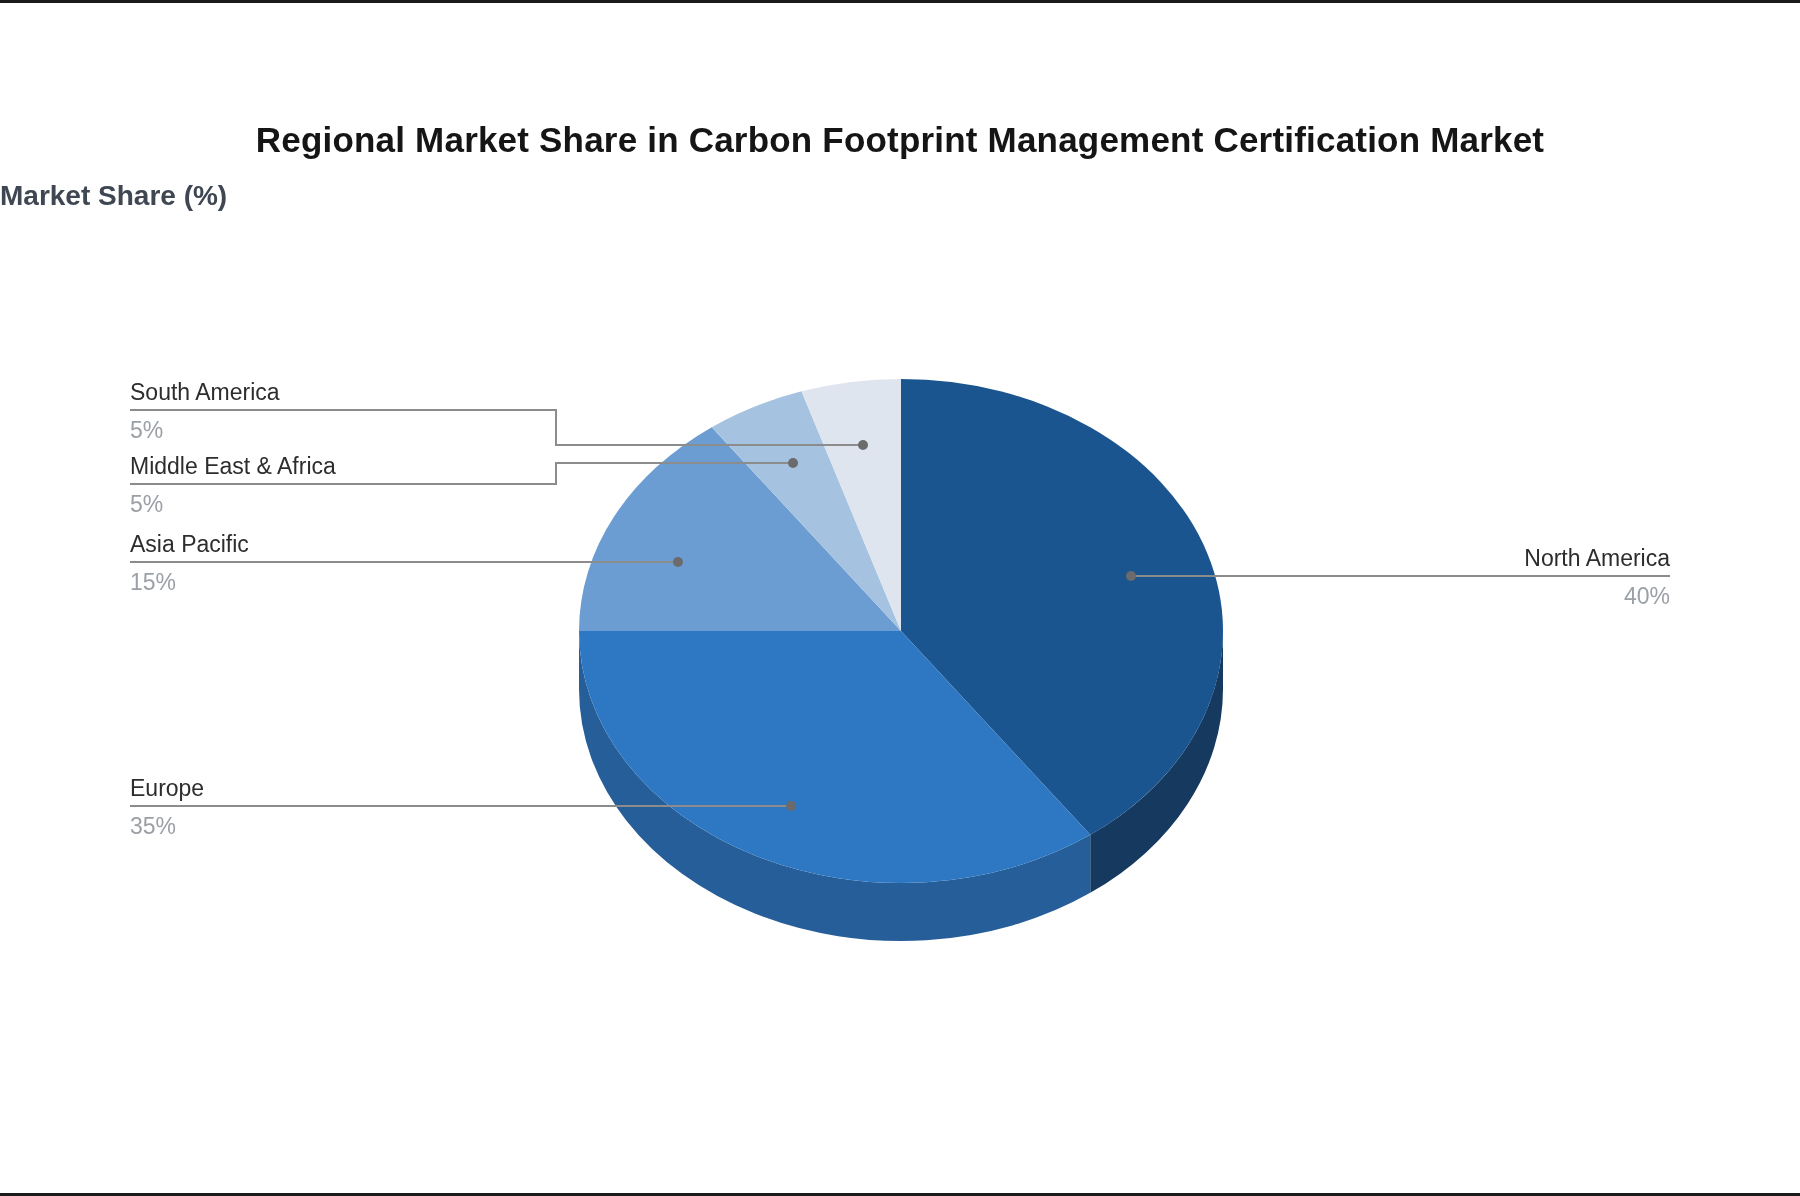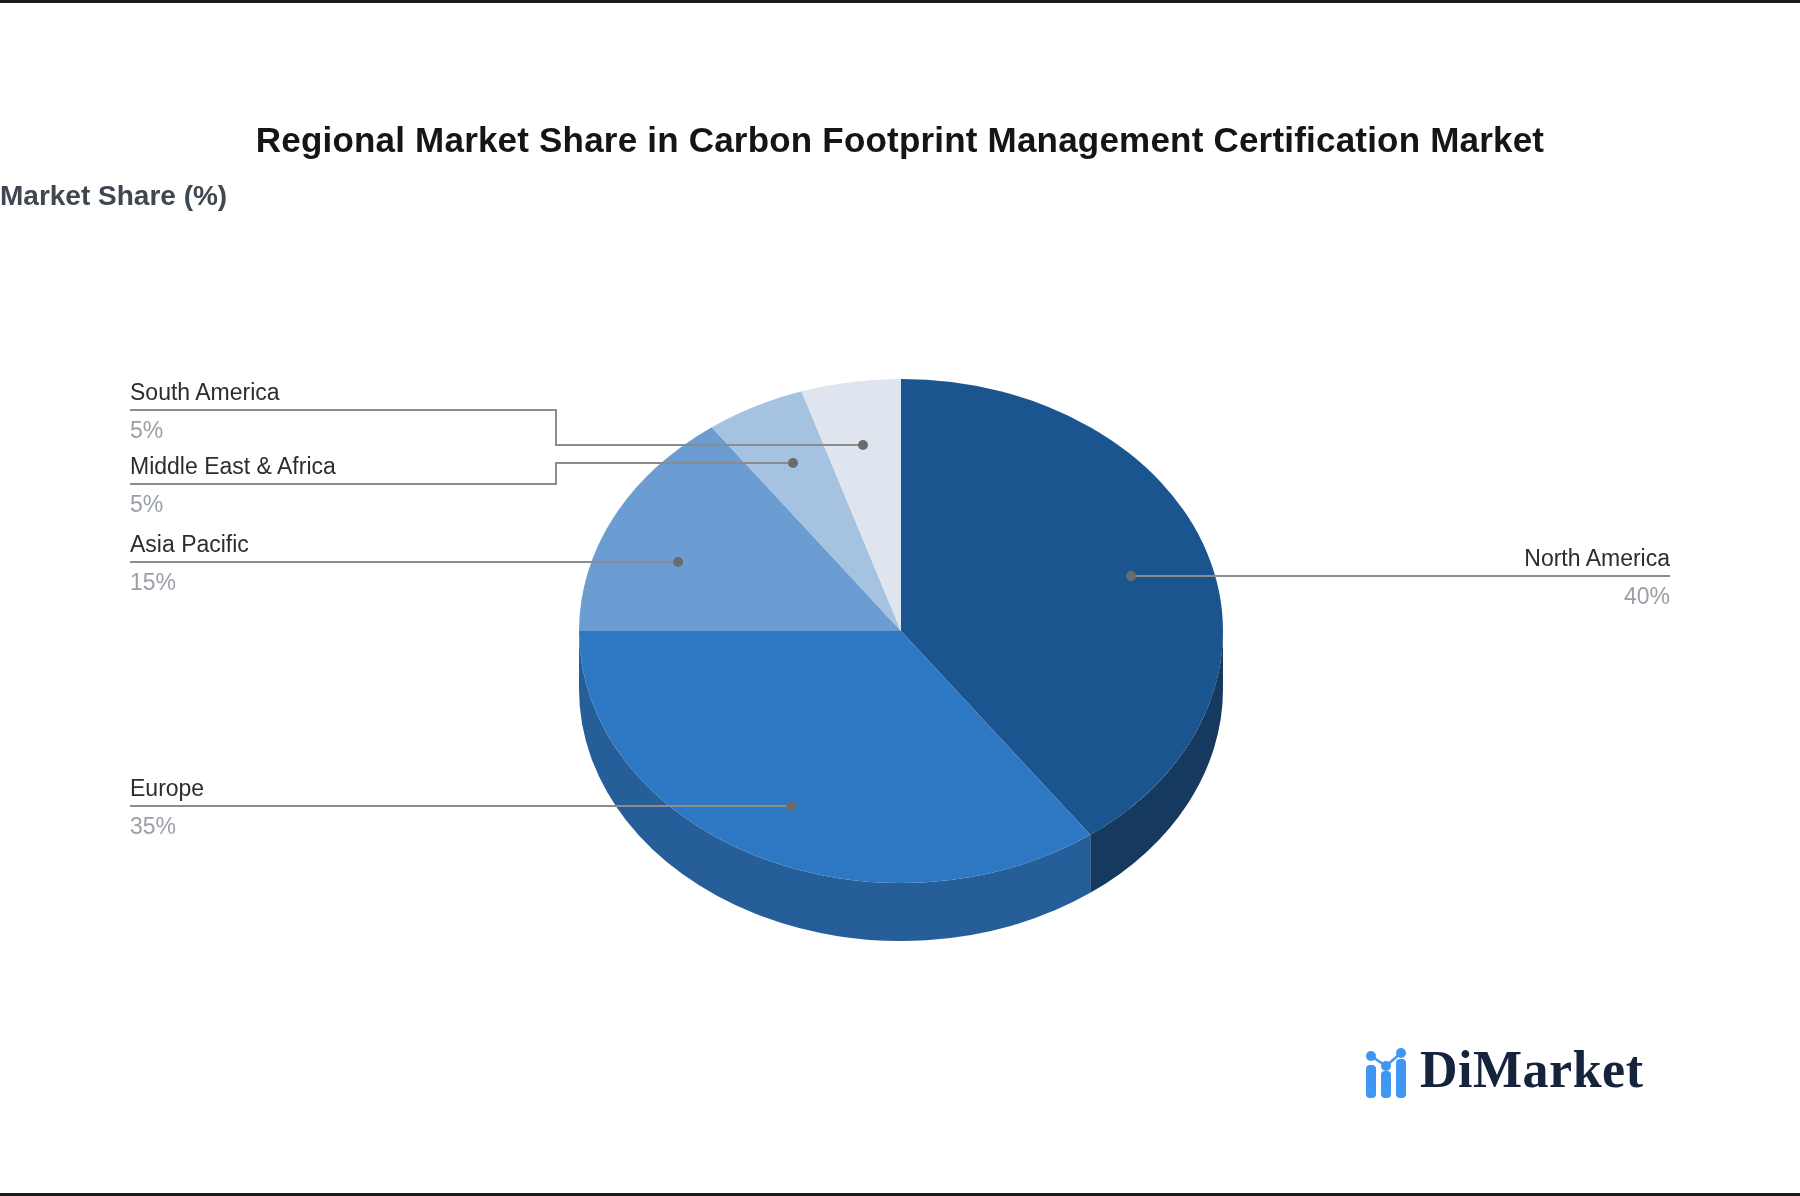--- a/index.html
+++ b/index.html
@@ -63,27 +63,13 @@
       <polyline points="130,484 556,484 556,463 793,463" fill="none" stroke="#8c8c8c" stroke-width="2"></polyline>
       <circle cx="793" cy="463" r="5" fill="#6b6b6b"></circle>
       <text x="130" y="474" text-anchor="start" class="slice-label">Middle East &amp; Africa</text>
       <text x="130" y="512" text-anchor="start" class="slice-pct">5%</text>
       <polyline points="130,410 556,410 556,445 863,445" fill="none" stroke="#8c8c8c" stroke-width="2"></polyline>
       <circle cx="863" cy="445" r="5" fill="#6b6b6b"></circle>
       <text x="130" y="400" text-anchor="start" class="slice-label">South America</text>
       <text x="130" y="438" text-anchor="start" class="slice-pct">5%</text>
     </svg>
 
-  <div class="logo">
-    <svg width="44" height="58" viewBox="0 0 44 58">
-      <g id="logo-icon">
-          <polyline points="7,15 22,25 37,12" fill="none" stroke="#3e97f2" stroke-width="2.5"></polyline>
-          <rect x="2" y="24" width="10" height="33" rx="4" fill="#3e97f2"></rect>
-          <rect x="17" y="30" width="10" height="27" rx="4" fill="#3e97f2"></rect>
-          <rect x="32" y="18" width="10" height="39" rx="4" fill="#3e97f2"></rect>
-          <circle cx="7" cy="15" r="5" fill="#3e97f2"></circle>
-          <circle cx="22" cy="25" r="5" fill="#3e97f2"></circle>
-          <circle cx="37" cy="12" r="5" fill="#3e97f2"></circle>
-        </g>
-    </svg>
-    <div class="logo-word">DiMarket</div>
-  </div>
 </div>
 
 </body></html>

